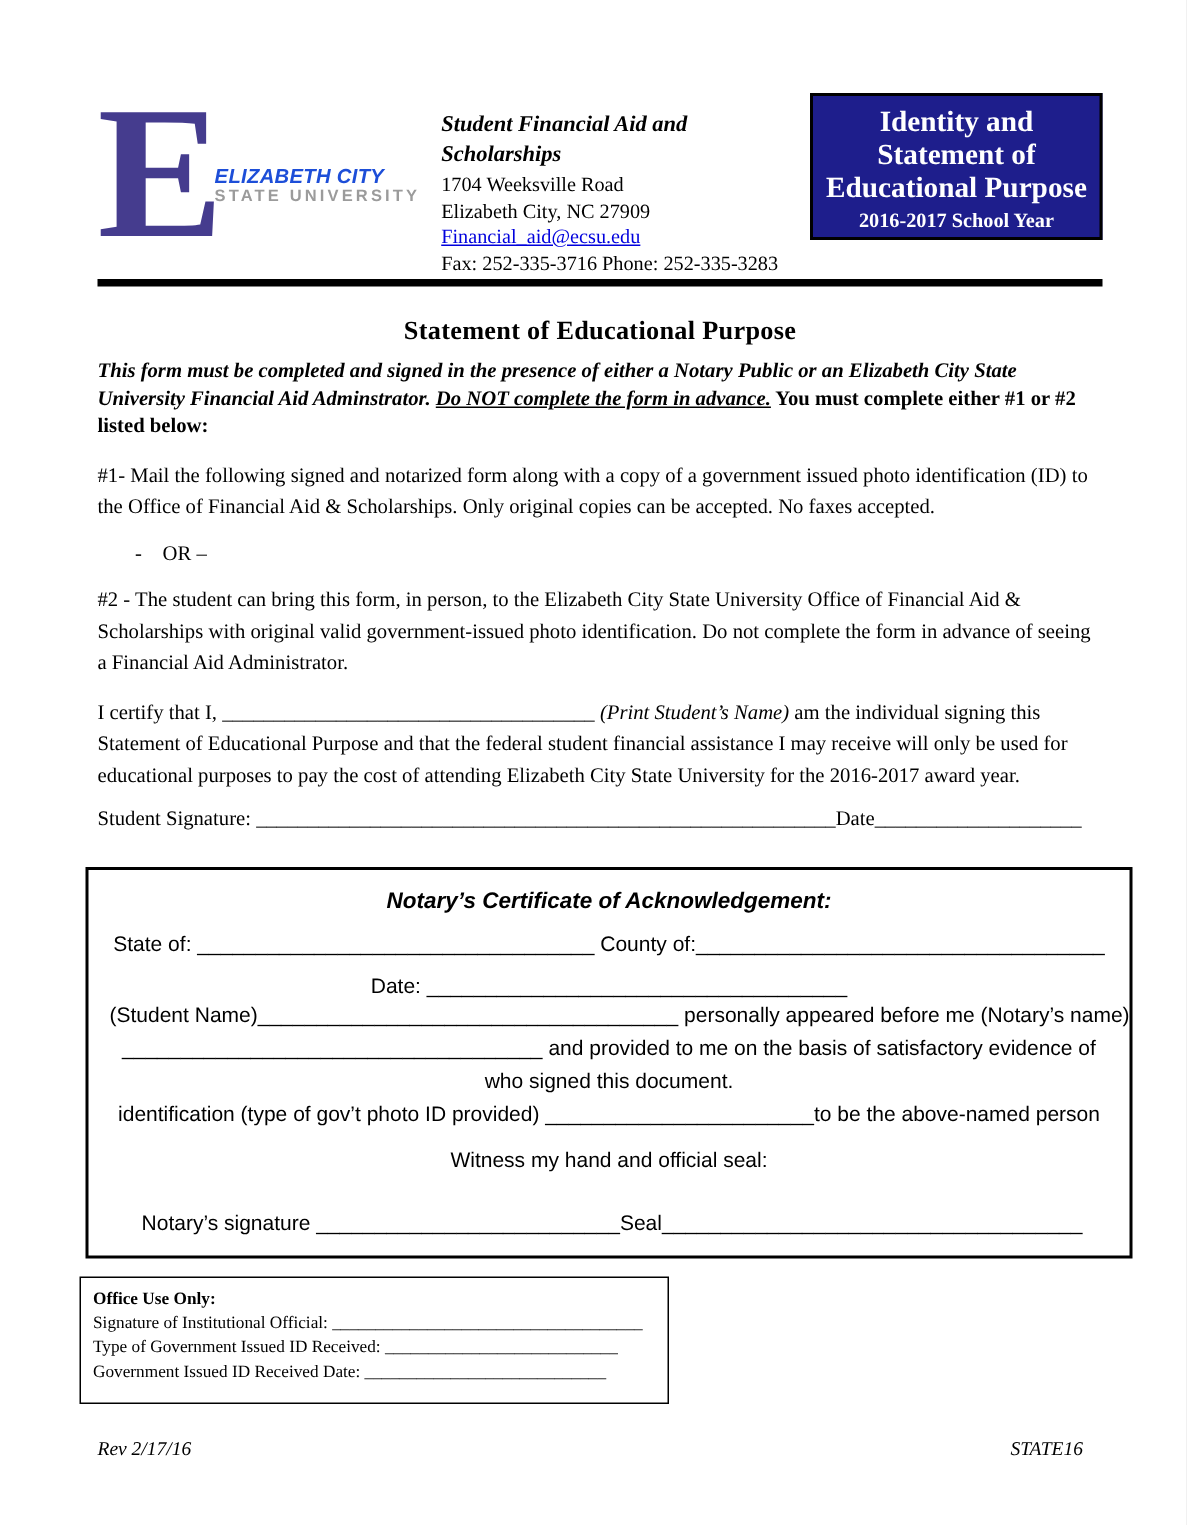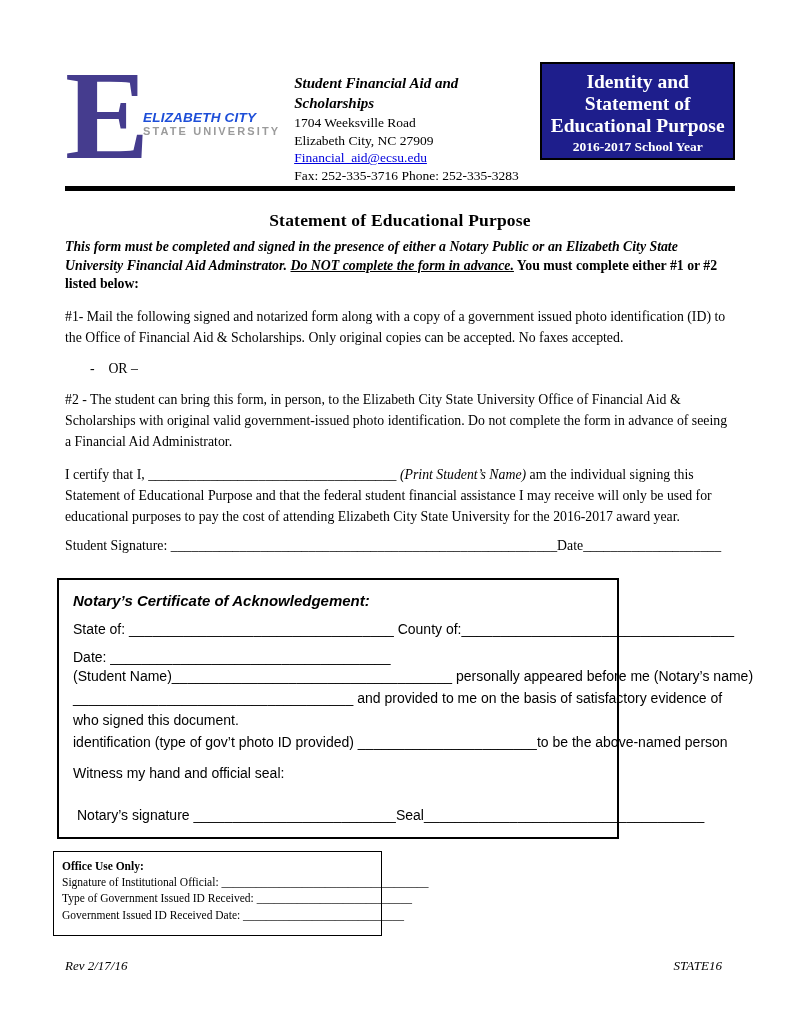--- a/index.html
+++ b/index.html
@@ -51,36 +51,37 @@
   .intro .u { text-decoration:underline; }
   .intro .upright { font-style:normal; }
   p.body { font-size:13.8px; line-height:1.5; margin:13px 0 0 0; }
   .or-line { font-size:13.8px; margin:13px 0 0 25px; white-space:pre; }
   .italic { font-style:italic; }
   .sig-line { font-size:13.8px; margin-top:10px; white-space:nowrap; }
 
   
   .notary {
     margin:24px 0 0 -8px;
-    width:562px; box-sizing:border-box;
+    width:698px; box-sizing:border-box;
     border:2px solid #000;
     padding:12px 14px 14px;
     font-family:"Liberation Sans", sans-serif;
     font-size:14px;
+    text-align:center;
   }
   .notary-heading { font-weight:700; font-style:italic; font-size:15px; }
   .nrow { margin-top:12px; white-space:nowrap; }
   .nline { margin-top:0; line-height:22px; white-space:nowrap; }
   .big { font-size:14px; }
   .notary-sig { margin-top:26px; padding-left:4px; white-space:nowrap; }
 
   
   .office {
     margin:12px 0 0 -12px;
-    width:329px; box-sizing:border-box;
+    width:393px; box-sizing:border-box;
     border:1px solid #000;
     padding:6px 8px 12px;
     font-size:11.5px; line-height:1.42;
   }
   .office-heading { font-weight:700; }
   .office-row { white-space:nowrap; }
 
   
   .footer {
     position:absolute; left:65px; right:69px; top:958px;

